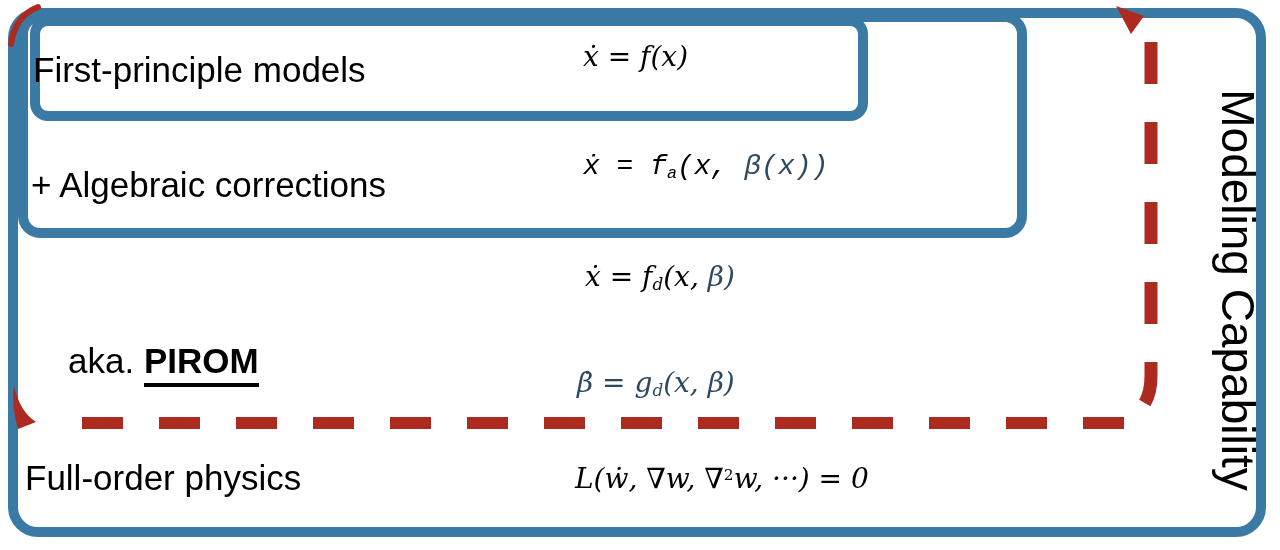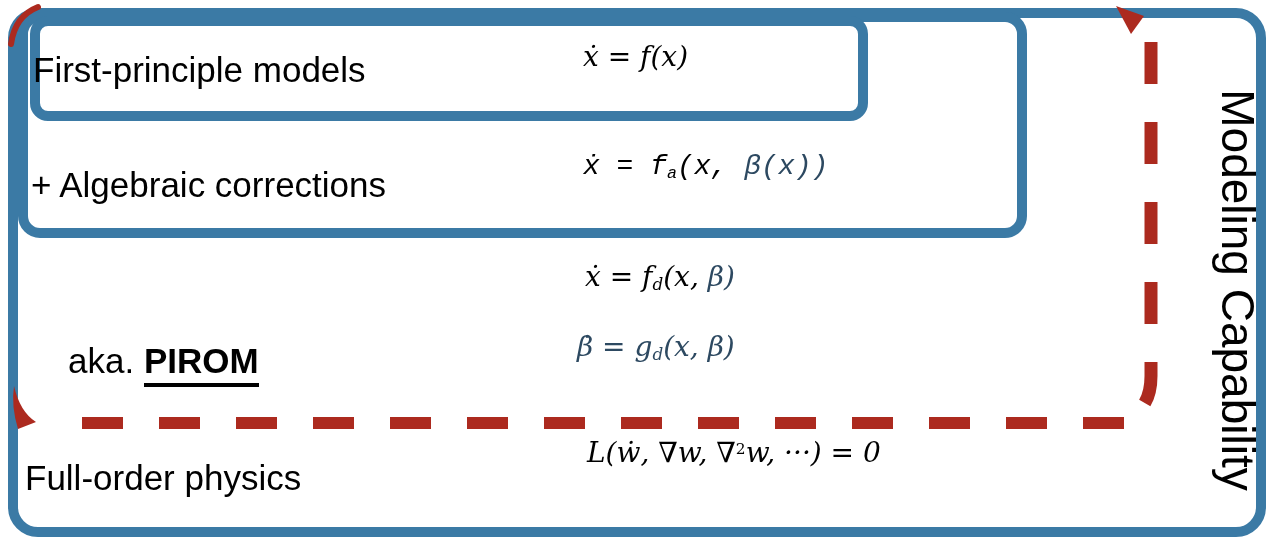--- a/index.html
+++ b/index.html
@@ -15,21 +15,21 @@
   }
   .bluebox{position:absolute;box-sizing:border-box;border:10px solid var(--box-border);background:transparent;}
   .outer-box{left:8px;top:8px;width:1258px;height:529px;border-radius:30px;}
   .algebraic-box{left:18px;top:12px;width:1009px;height:226px;border-radius:22px;}
   .first-box{left:30px;top:16px;width:838px;height:105px;border-radius:18px;}
   .label{position:absolute;font-size:35px;line-height:1.15;white-space:nowrap;color:var(--text);}
   .eq{position:absolute;font-family:"DejaVu Serif",serif;font-style:italic;font-size:28px;line-height:1.1;white-space:nowrap;color:var(--text);}
   .eq .sub{font-size:0.6em;font-style:italic;vertical-align:-0.22em;}
   .eq .sup{font-size:0.55em;font-style:normal;vertical-align:0.5em;}
   .eq .accent{color:var(--equation-accent);}
-  .eq.accent-line{color:var(--equation-accent);}
+  .eq.accent-line{color:var(--equation-accent);margin-top:36px;}
   .piroM{font-weight:bold;border-bottom:4px solid var(--text);padding-bottom:3px;}
   .side-label{
     position:absolute;left:1238px;top:290px;font-size:46px;white-space:nowrap;
     transform:translate(-50%,-50%) rotate(90deg);color:var(--text);
   }
   .arrow-svg{position:absolute;left:0;top:0;pointer-events:none;}
   .dash-v{fill:none;stroke:var(--arrow-red);stroke-width:13;stroke-dasharray:42 38;}
   .dash-h{fill:none;stroke:var(--arrow-red);stroke-width:12;stroke-dasharray:41 36;}
   .red-fill{fill:var(--arrow-red);stroke:none;}
   .red-stroke{fill:none;stroke:var(--arrow-red);stroke-width:6;stroke-linecap:round;}
@@ -48,21 +48,21 @@
 
   <div class="label" style="left:31px;top:157px;margin-top:8px;">+ Algebraic corrections</div>
   <div class="eq" style="left:583px;top:152px;font-family:Liberation Mono, monospace;"><span>ẋ = f</span><span class="sub">a</span><span>(x,</span><span class="accent"> β(x))</span></div>
 
   <div class="label" style="left:68px;top:341px;"><span>aka. </span><span class="piroM">PIROM</span></div>
 
   <div class="eq" style="left:585px;top:262px;"><span>ẋ = f</span><span class="sub">d</span><span>(x,</span><span class="accent"> β)</span></div>
   <div class="eq accent-line" style="left:577px;top:332px;"><span>β̇ = g</span><span class="sub">d</span><span>(x, β)</span></div>
 
   <div class="label" style="left:25px;top:458px;">Full-order physics</div>
-  <div class="eq" style="left:575px;top:438px;margin-left:12px;"><span>L(ẇ, ∇w, ∇</span><span class="sup">2</span><span>w, ···) = 0</span></div>
+  <div class="eq" style="left:575px;top:464px;"><span>L(ẇ, ∇w, ∇</span><span class="sup">2</span><span>w, ···) = 0</span></div>
 
   <div class="side-label">Modeling Capability</div>
 
   <svg class="arrow-svg" width="1280" height="550" viewBox="0 0 1280 550">
 
     <path class="dash-v" d="M 1151 42 L 1151 376 Q 1151 406 1130 417"></path>
 
     <path class="dash-h" d="M 1124 423 L 57 423"></path>
 
     <polygon class="red-fill" points="1116,6 1144,16 1131,34"></polygon>

